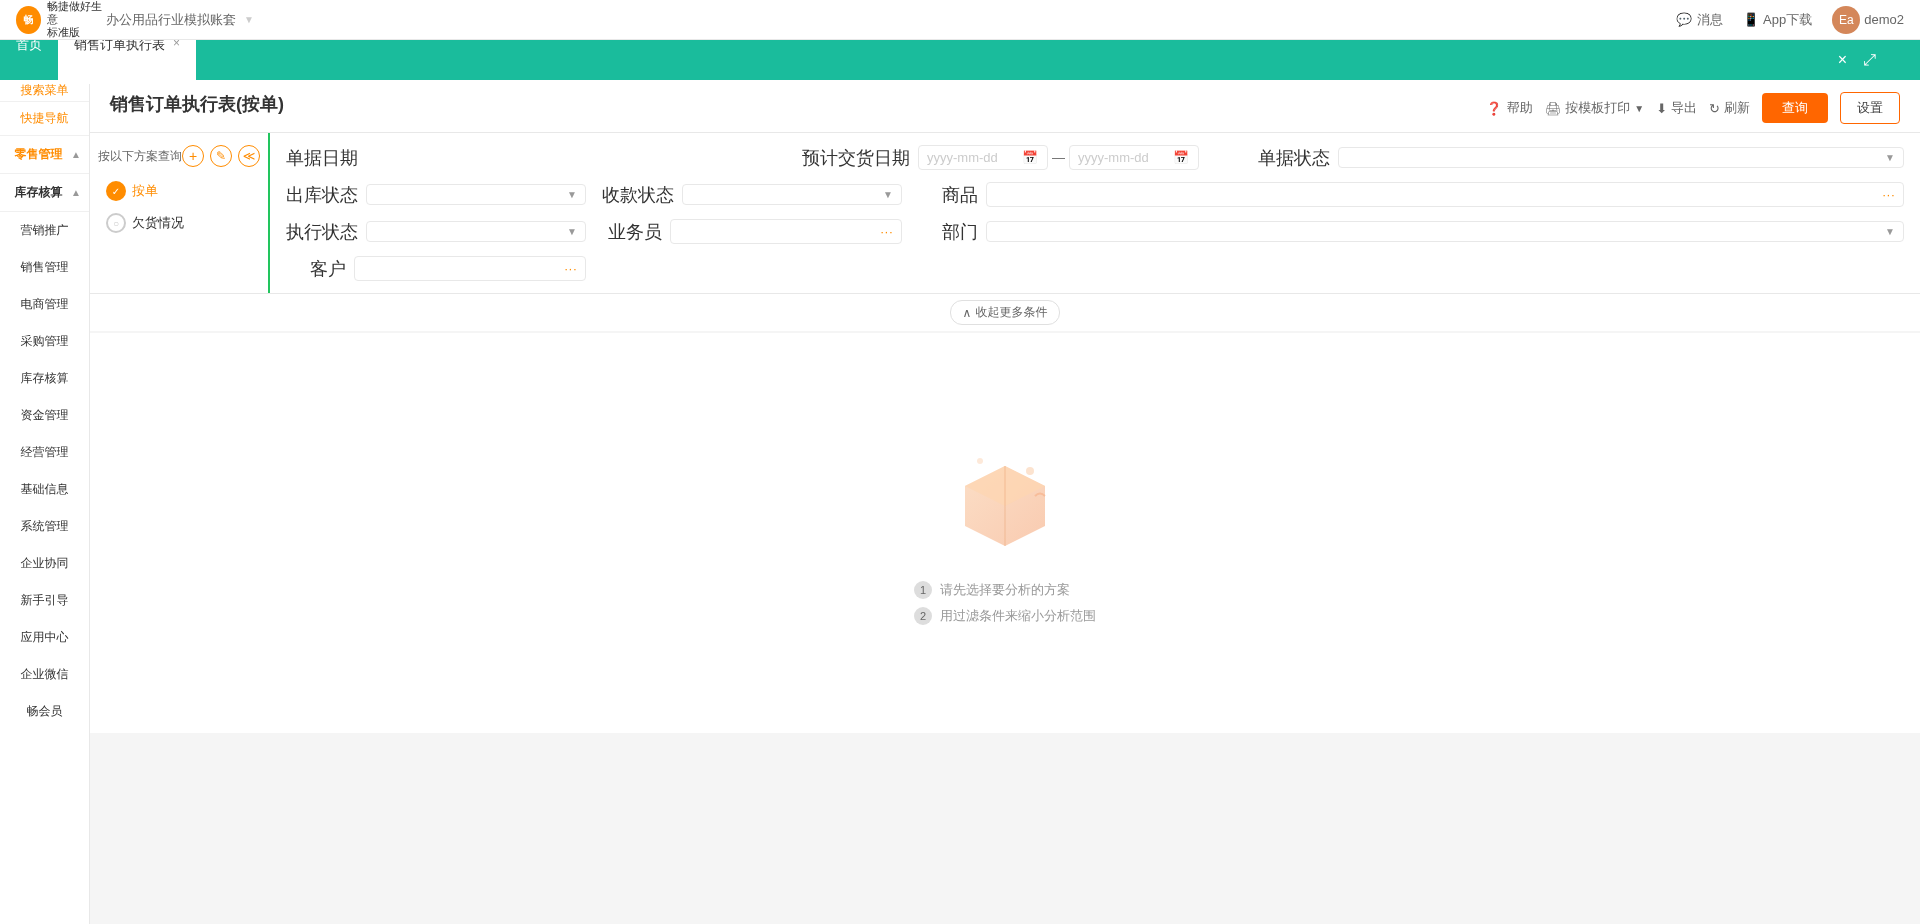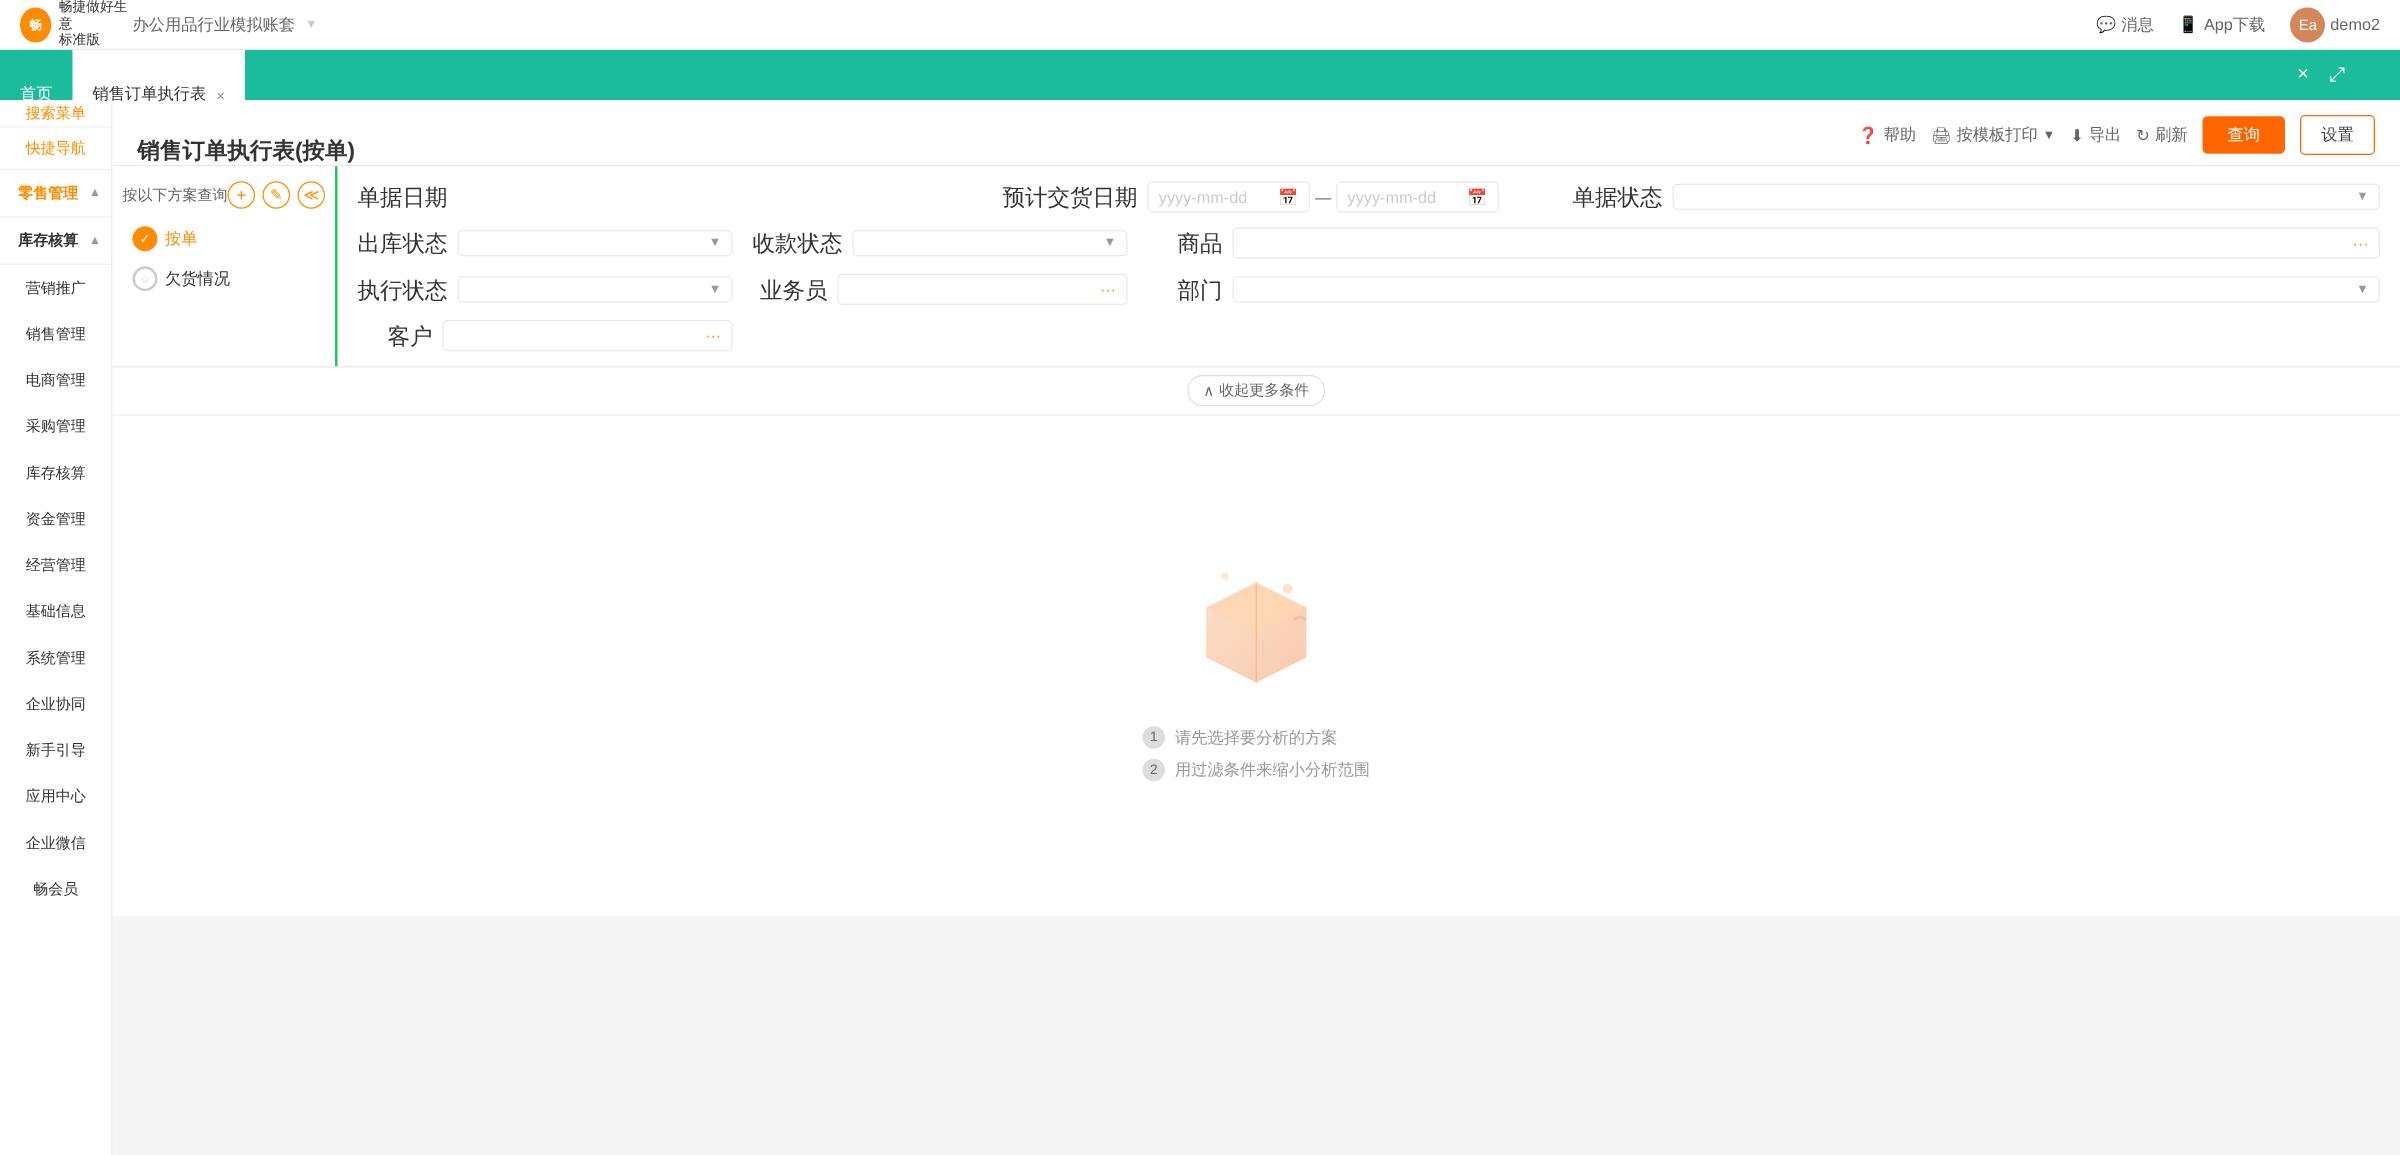--- a/index.html
+++ b/index.html
@@ -62,21 +62,21 @@
       background: #1abc9c;
       display: flex;
       align-items: center;
       position: fixed;
       top: 40px; left: 0; right: 0;
       z-index: 99;
       padding-right: 40px;
     }
     .tab-item {
       height: 48px;
-      display: flex; align-items: flex-end;
+      display: flex; align-items: flex-start;
       padding: 0 16px;
       font-size: 13px;
       cursor: pointer;
       position: relative;
       white-space: nowrap;
     }
     .tab-item.home {
       color: #fff;
       background: transparent;
     }
@@ -167,21 +167,21 @@
       background: #f5f5f5;
       min-height: calc(924px - 80px);
     }
 
     
     .page-header {
       background: #fff;
       padding: 12px 20px 0 20px;
       border-bottom: 1px solid #e8e8e8;
       display: flex;
-      align-items: flex-end;
+      align-items: flex-start;
       justify-content: space-between;
     }
     .page-title {
       font-size: 18px;
       font-weight: bold;
       color: #333;
     }
     .page-actions {
       display: flex; align-items: center; gap: 12px;
       padding-bottom: 8px;

